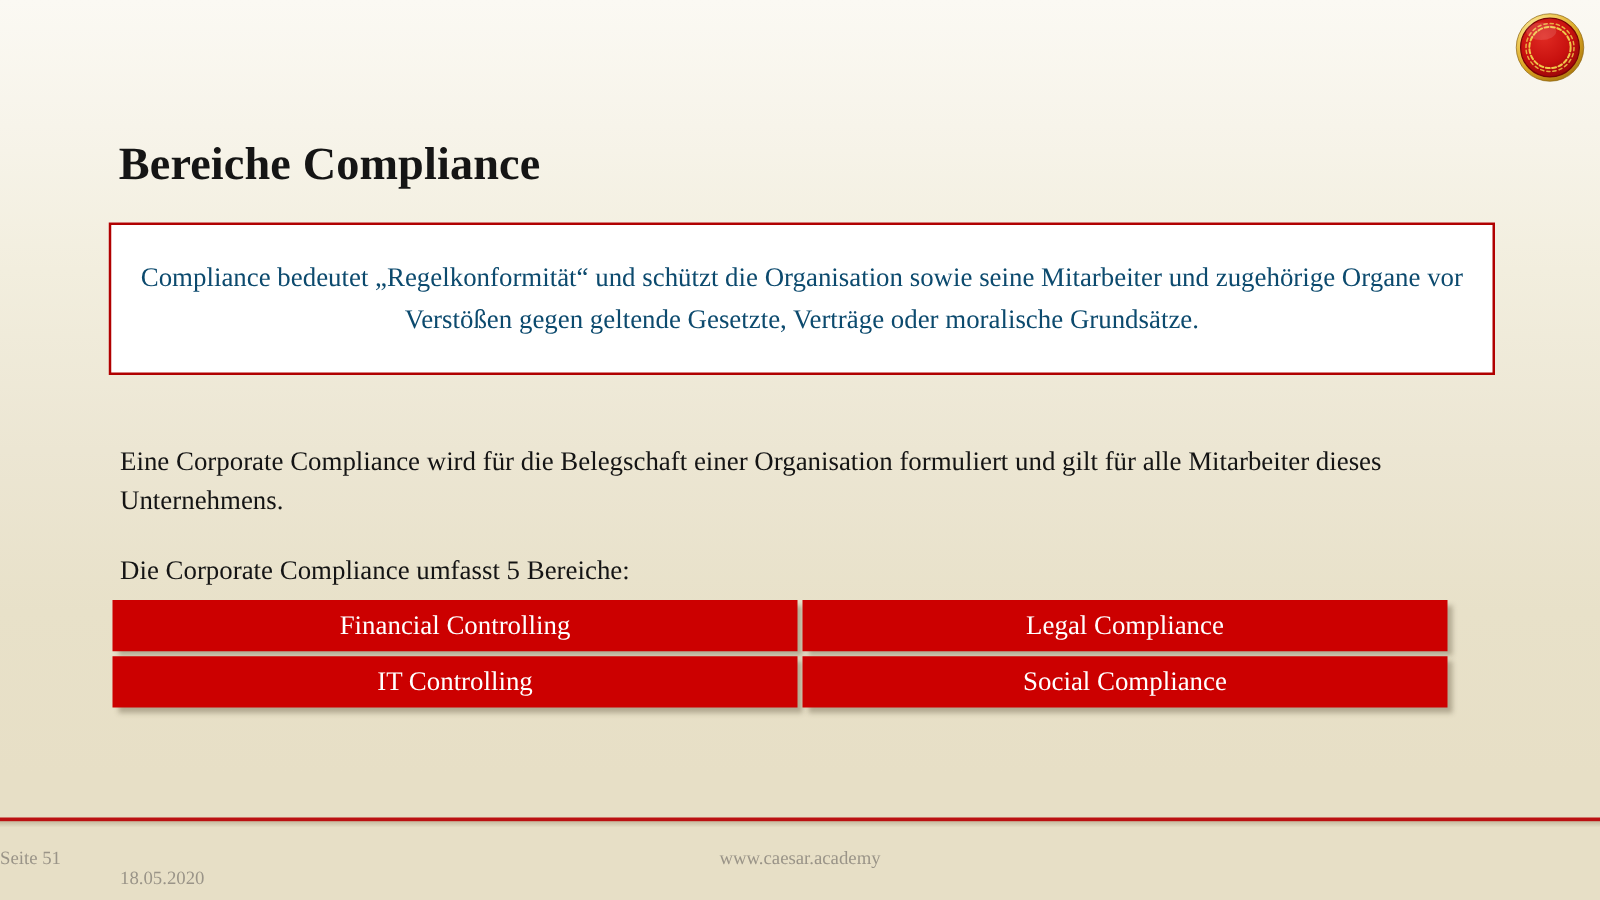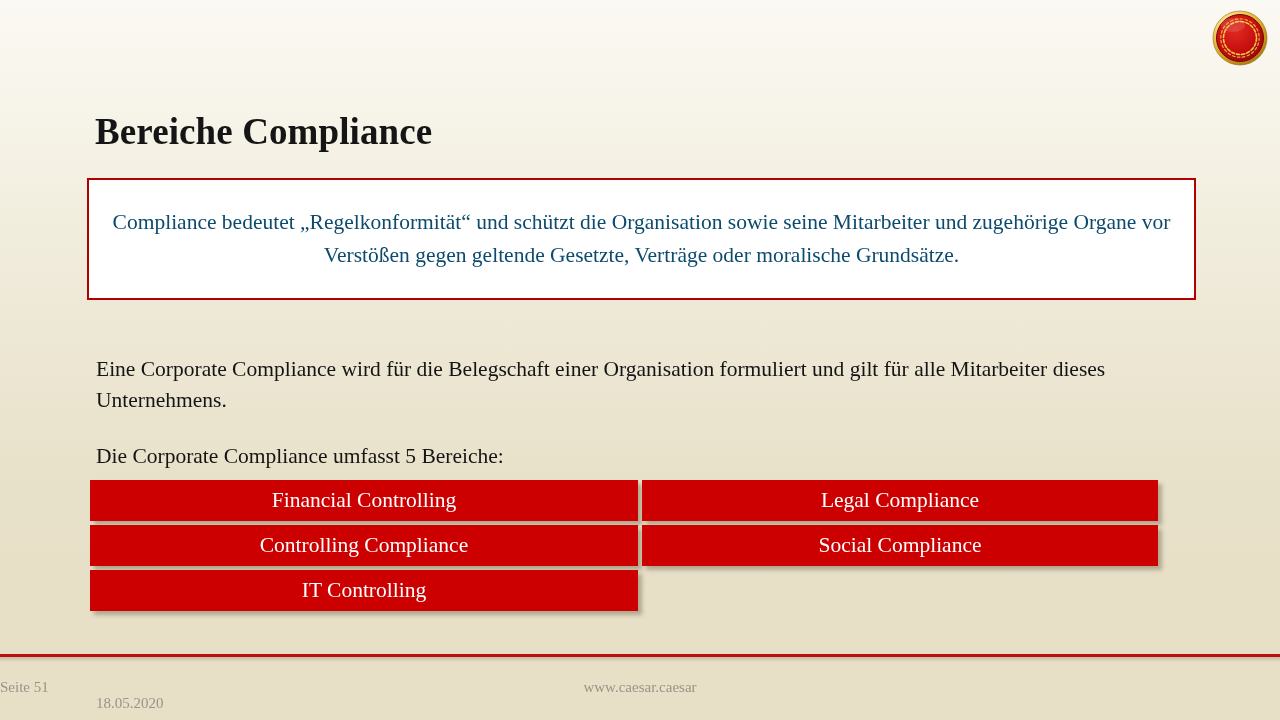--- a/index.html
+++ b/index.html
@@ -192,28 +192,27 @@
   <div id="definition-box">
     <div id="definition-text">Compliance bedeutet „Regelkonformität“ und schützt die Organisation sowie seine Mitarbeiter und zugehörige Organe vor Verstößen gegen geltende Gesetzte, Verträge oder moralische Grundsätze.</div>
   </div>
 
   <p id="para-1" class="body-para">Eine Corporate Compliance wird für die Belegschaft einer Organisation formuliert und gilt für alle Mitarbeiter dieses Unternehmens.</p>
   <p id="para-2" class="body-para">Die Corporate Compliance umfasst 5 Bereiche:</p>
 
   <div id="areas-grid">
     <div id="areas-col-left" class="areas-col">
       <div class="area-box">Financial Controlling</div>
-      <div class="area-box">Controlling Compliance</div>
       <div class="area-box">IT Controlling</div>
     </div>
     <div id="areas-col-right" class="areas-col">
       <div class="area-box">Legal Compliance</div>
       <div class="area-box">Social Compliance</div>
     </div>
   </div>
 
   <div id="footer-rule"></div>
   <div id="footer-rule-shadow"></div>
   <div id="footer-date" class="footer-text">18.05.2020</div>
-  <div id="footer-url" class="footer-text">www.caesar.caesar</div>
+  <div id="footer-url" class="footer-text">www.caesar.academy</div>
   <div id="footer-page" class="footer-text">Seite 51</div>
 
 </div>
 
 </body></html>

